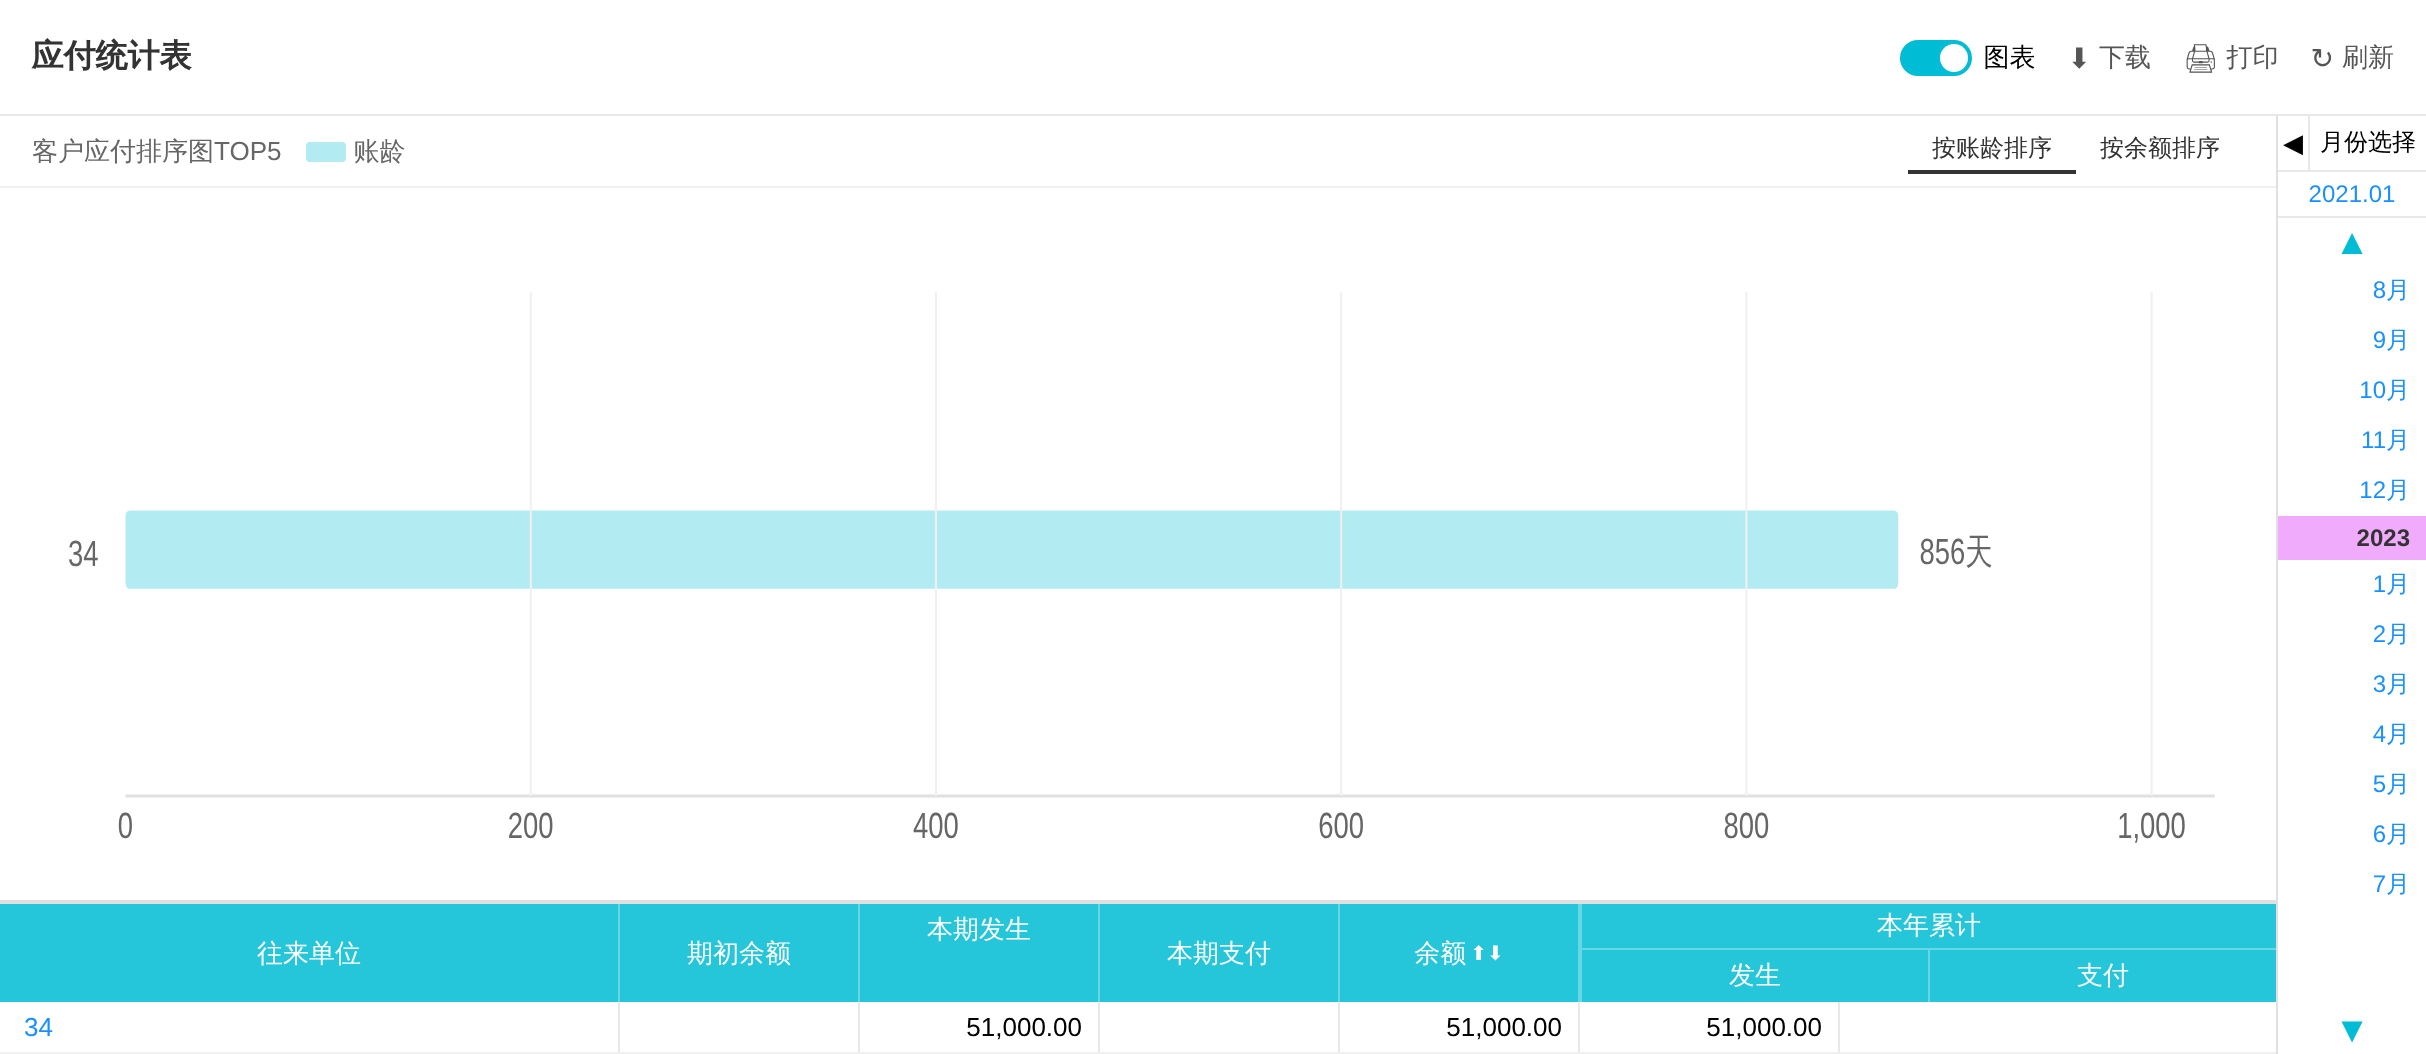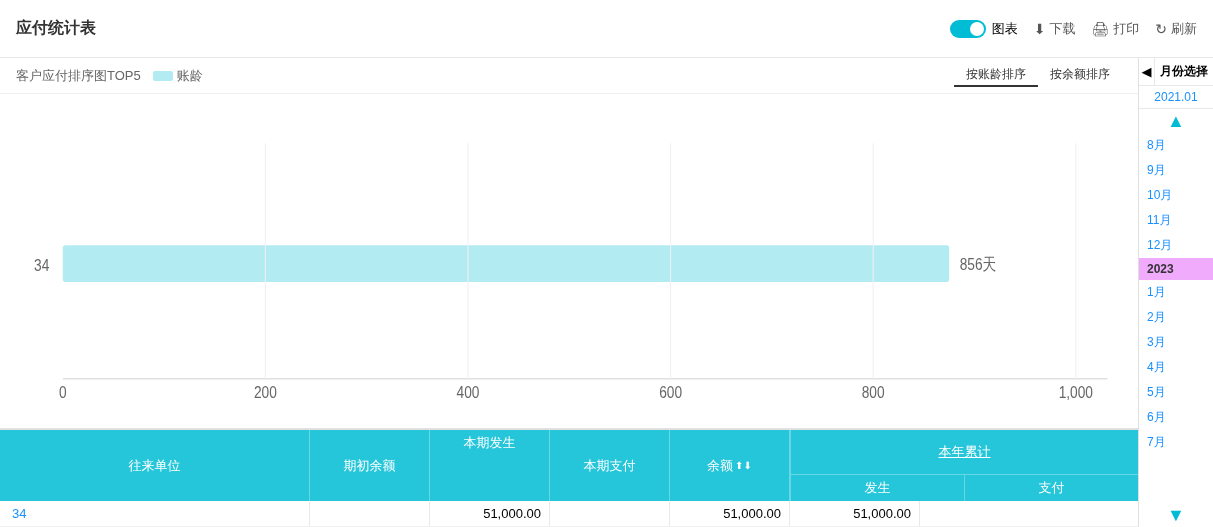--- a/index.html
+++ b/index.html
@@ -50,21 +50,21 @@
     .td-qichu { width: 120px; text-align: right; border-right: 1px solid #e8e8e8; padding: 5px 8px; }
     .td-benqifa { width: 120px; text-align: right; border-right: 1px solid #e8e8e8; padding: 5px 8px; }
     .td-benqizhi { width: 120px; text-align: right; border-right: 1px solid #e8e8e8; padding: 5px 8px; }
     .td-yue { width: 120px; text-align: right; border-right: 1px solid #e8e8e8; padding: 5px 8px; }
     .td-benjianfa { width: 130px; text-align: right; border-right: 1px solid #e8e8e8; padding: 5px 8px; }
     .td-benjizhi { width: 130px; text-align: right; padding: 5px 8px; }
 
     
     .sidebar { width: 75px; border-left: 1px solid #e0e0e0; background: #fff; display: flex; flex-direction: column; overflow: hidden; position: relative; }
     .sidebar-scroll { flex: 1; overflow-y: auto; overflow-x: hidden; }
-    .sidebar-month { padding: 4px 8px; text-align: left; font-size: 12px; color: #1890ff; cursor: pointer; }
+    .sidebar-month { padding: 4px 8px; text-align: right; font-size: 12px; color: #1890ff; cursor: pointer; }
     .sidebar-month.year-mark { background: #ccff00; color: #333; font-weight: bold; padding: 4px 8px; }
     .sidebar-nav-btn { width: 100%; text-align: center; padding: 3px; cursor: pointer; color: #1890ff; font-size: 16px; line-height: 1; }
 
     
     .svg-chart { width: 100%; height: 100%; }
   </style>
 </head>
 <body>
 
 <div class="page">
@@ -151,21 +151,21 @@
           </div>
           <div class="col-benqizhi" style="display:flex;align-items:center;justify-content:center;padding:8px 8px;">
             <span>本期支付</span>
           </div>
           <div class="col-yue" style="display:flex;align-items:center;justify-content:center;padding:8px 8px;">
             <span>余额</span>
             <span style="font-size:10px;margin-left:2px;vertical-align:middle;">⬆⬇</span>
           </div>
 
           <div style="flex:1;display:flex;flex-direction:column;border-left:1px solid rgba(255,255,255,0.3);">
-            <div style="text-align:center;padding:13px 8px;border-bottom:1px solid rgba(255,255,255,0.3);text-decoration:underline;">
+            <div style="text-align:center;padding:2px 8px;border-bottom:1px solid rgba(255,255,255,0.3);">
               <span>本年累计</span>
             </div>
             <div style="display:flex;">
               <div style="flex:1;text-align:center;padding:4px 8px;border-right:1px solid rgba(255,255,255,0.3);">
                 <span>发生</span>
               </div>
               <div style="flex:1;text-align:center;padding:4px 8px;">
                 <span>支付</span>
               </div>
             </div>
@@ -194,21 +194,21 @@
           <div class="td-benjizhi">
             <span></span>
           </div>
         </div>
       </div>
     </div>
 
     <div class="sidebar">
       <div style="display:flex;align-items:center;border-bottom:1px solid #e8e8e8;background:#fff;">
         <div style="width:16px;height:100%;display:flex;align-items:center;justify-content:center;cursor:pointer;border-right:1px solid #e8e8e8;padding:4px 2px;">◀</div>
-        <div style="flex:1;text-align:center;padding:5px 2px;font-size:12px;font-weight:bold;">月份选择</div>
+        <div style="flex:1;text-align:center;padding:5px 2px;font-size:12px;font-weight:normal;">月份选择</div>
       </div>
       <div style="text-align:center;padding:4px 2px;font-size:12px;color:#1890ff;border-bottom:1px solid #e8e8e8;">2021.01</div>
       <div class="sidebar-nav-btn" style="color:#00bcd4;font-size:18px;">▲</div>
       <div class="sidebar-scroll">
         <div class="sidebar-month">8月</div>
         <div class="sidebar-month">9月</div>
         <div class="sidebar-month">10月</div>
         <div class="sidebar-month">11月</div>
         <div class="sidebar-month">12月</div>
         <div class="sidebar-month year-mark" style="background:#f0abfc;color:#333;font-weight:bold;">2023</div>

